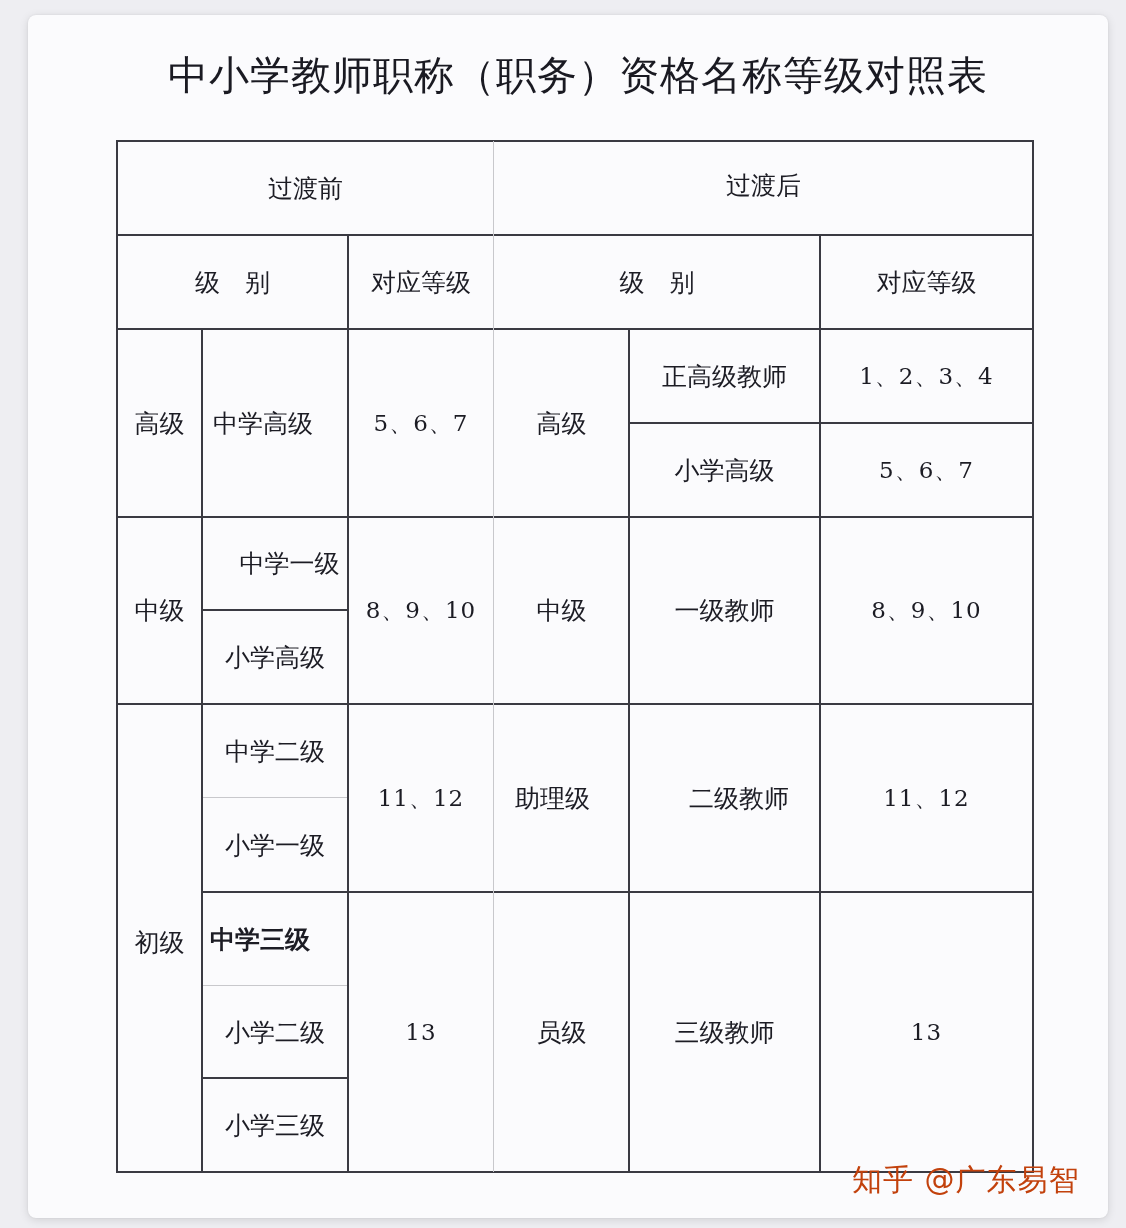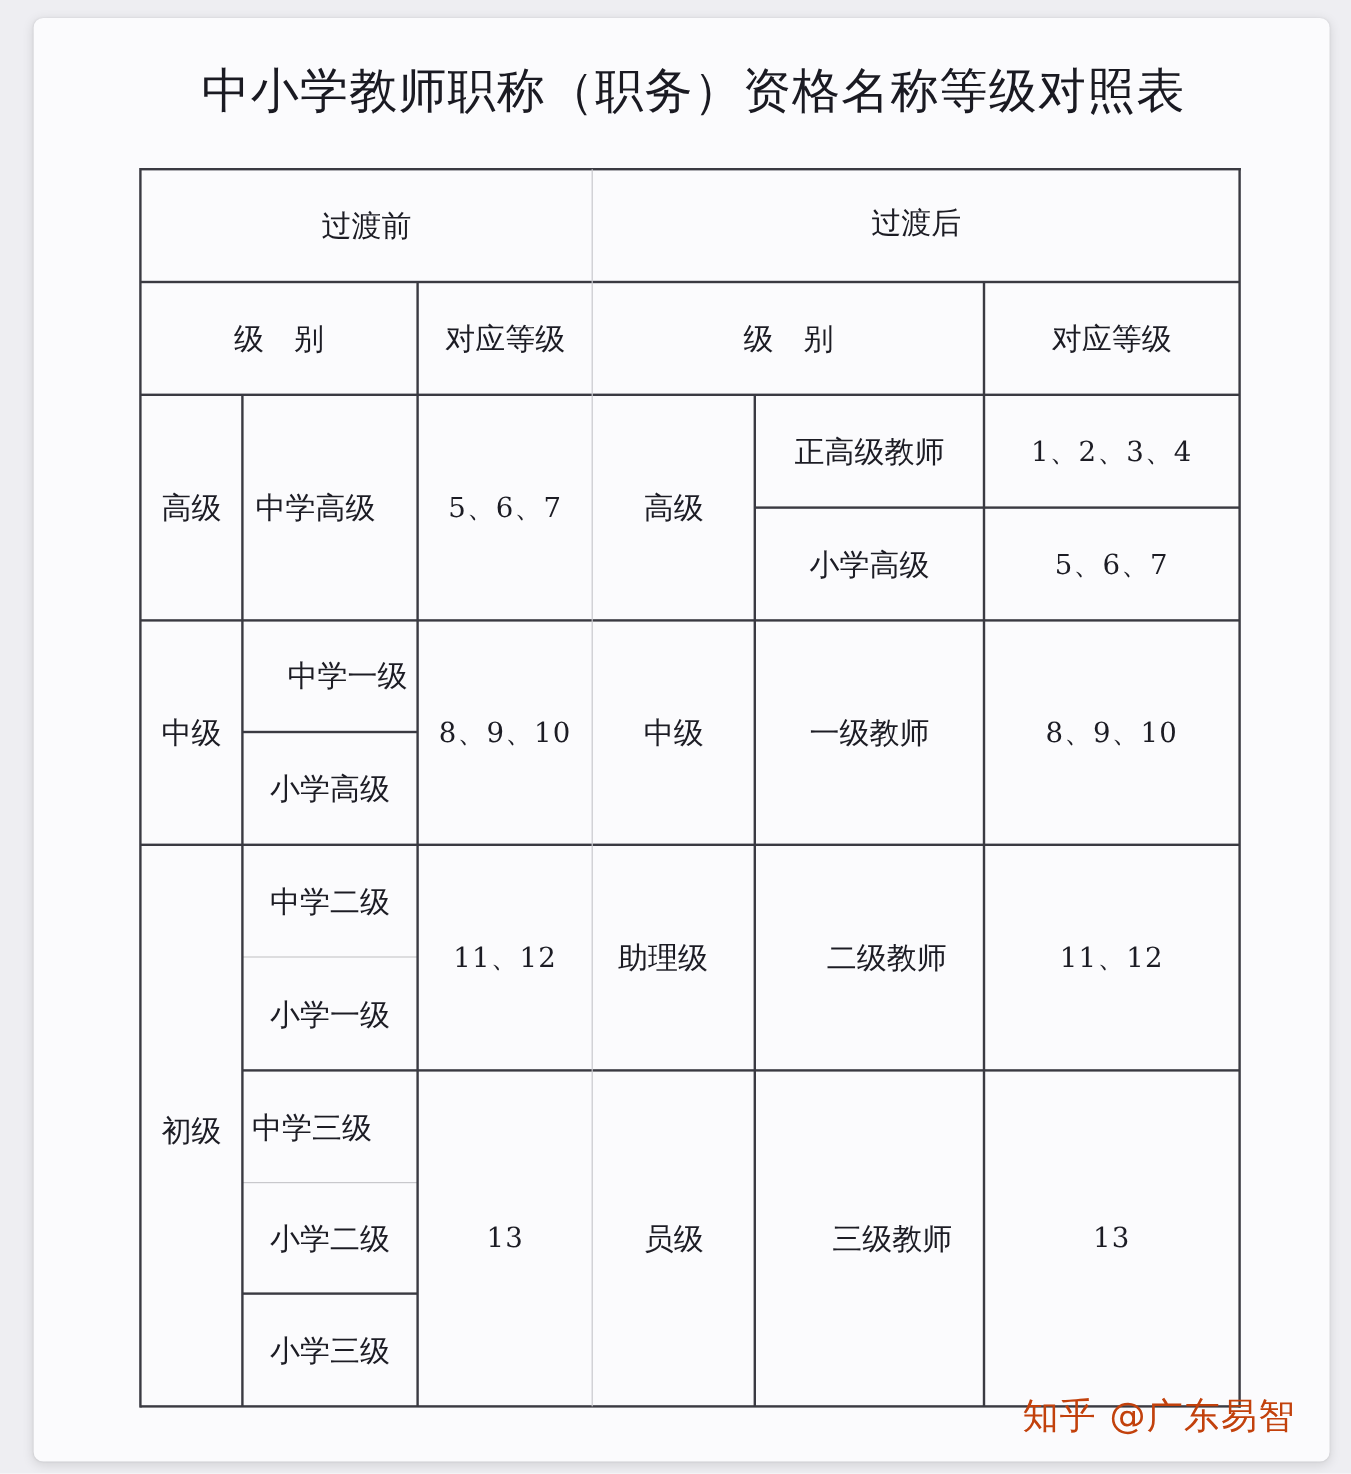--- a/index.html
+++ b/index.html
@@ -94,26 +94,26 @@
 
   <div class="cell" style="left:117px;top:728px;width:85px;height:428px;">初级</div>
 
   <div class="cell" style="left:202px;top:704px;width:146px;height:94px;">中学二级</div>
   <div class="cell" style="left:202px;top:798px;width:146px;height:94px;text-align:center;">小学一级</div>
   <div class="cell num" style="left:348px;top:704px;width:146px;height:188px;">11、12</div>
   <div class="cell" style="left:485px;top:704px;width:135px;height:188px;">助理级</div>
   <div class="cell" style="left:629px;top:704px;width:220px;height:188px;">二级教师</div>
   <div class="cell num" style="left:820px;top:704px;width:213px;height:188px;">11、12</div>
 
-  <div class="cell" style="left:202px;top:892px;width:116px;height:94px;">中学三级</div>
+  <div class="cell" style="left:202px;top:892px;width:116px;height:94px;font-weight:bold;">中学三级</div>
   <div class="cell" style="left:202px;top:986px;width:146px;height:92px;">小学二级</div>
   <div class="cell" style="left:202px;top:1078px;width:146px;height:94px;">小学三级</div>
   <div class="cell num" style="left:348px;top:892px;width:146px;height:280px;">13</div>
   <div class="cell" style="left:494px;top:892px;width:135px;height:280px;">员级</div>
-  <div class="cell" style="left:629px;top:892px;width:191px;height:280px;margin-left:19px;">三级教师</div>
+  <div class="cell" style="left:629px;top:892px;width:191px;height:280px;">三级教师</div>
   <div class="cell num" style="left:820px;top:892px;width:213px;height:280px;">13</div>
 
   <div class="line h" style="left:117px;top:140px;width:917px;"></div>
   <div class="line h" style="left:117px;top:1171px;width:917px;"></div>
   <div class="line v" style="left:116px;top:140px;height:1033px;"></div>
   <div class="line v" style="left:1032px;top:140px;height:1033px;"></div>
 
   <div class="line h" style="left:117px;top:234px;width:916px;"></div>
   <div class="line h" style="left:117px;top:328px;width:916px;"></div>
   <div class="line h" style="left:629px;top:422px;width:404px;"></div>

